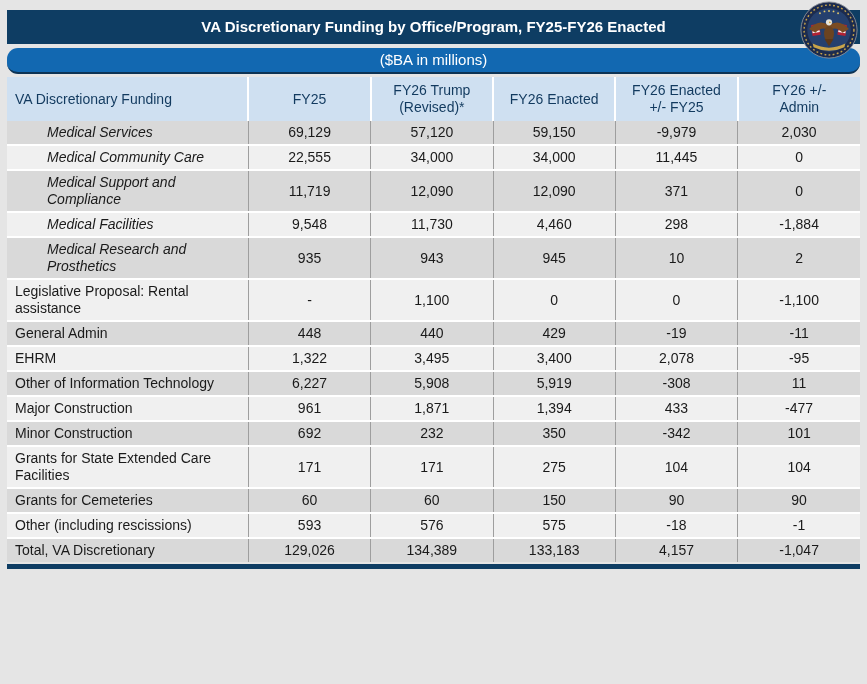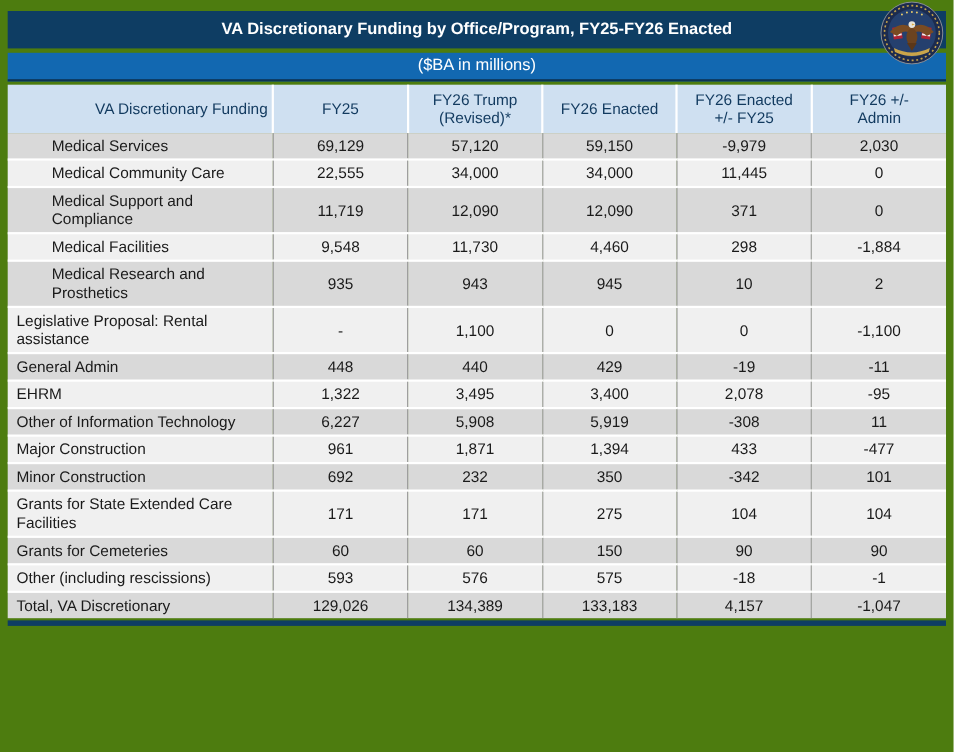--- a/index.html
+++ b/index.html
@@ -3,21 +3,21 @@
 <meta charset="utf-8">
 <style>
   html, body { margin: 0; padding: 0; background: #ffffff; }
   body { font-family: "Liberation Sans", sans-serif; }
   .page {
     position: relative;
     width: 867px;
     height: 684px;
     box-sizing: border-box;
     padding: 10px 7px 0 7px;
-    background: #4d7c0f;
+    background: #e5e5e5;
     overflow: hidden;
   }
   .titlebar {
     height: 34px;
     line-height: 34px;
     background: #0e3d63;
     color: #ffffff;
     text-align: center;
     font-size: 15px;
     font-weight: 700;
@@ -25,20 +25,21 @@
   .unitsbar {
     margin-top: 4px;
     height: 24px;
     line-height: 24px;
     background: #1268b1;
     border-bottom: 2px solid #0d3354;
     color: #ffffff;
     text-align: center;
     font-size: 15px;
     font-weight: 400;
+    border-radius: 11px;
   }
   .seal {
     position: absolute;
     top: 1px;
     right: 9px;
     width: 58px;
     height: 58px;
     z-index: 5;
   }
   table.funding {
@@ -55,21 +56,21 @@
     font-weight: 400;
     font-size: 14px;
     line-height: 17px;
     padding: 5px 4px;
     vertical-align: middle;
     text-align: center;
     white-space: pre-line;
     border-left: 2px solid #ffffff;
   }
   thead th:first-child {
-    text-align: right;
+    text-align: left;
     padding-left: 8px;
     border-left: none;
   }
   tbody td {
     font-size: 14px;
     line-height: 17px;
     color: #1a1a1a;
     padding: 3px 6px;
     vertical-align: middle;
     text-align: center;
@@ -78,20 +79,21 @@
   tbody td:first-child {
     text-align: left;
     padding-left: 8px;
     white-space: pre-line;
     border-left: none;
   }
   tbody tr:nth-child(odd)  td { background: #d9d9d9; }
   tbody tr:nth-child(even) td { background: #f0f0f0; }
   tbody tr + tr td { border-top: 2px solid #ffffff; }
   tbody td.sub {
+    font-style: italic;
     padding-left: 40px;
   }
   .bottombar {
     margin-top: 2px;
     height: 5px;
     background: #0e3d63;
   }
 </style>
 </head>
 <body>

